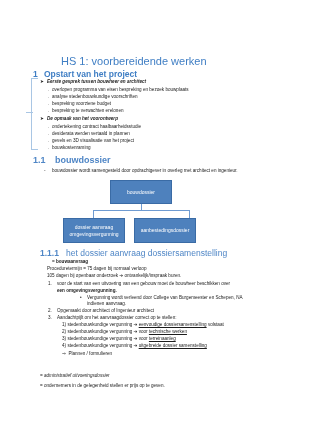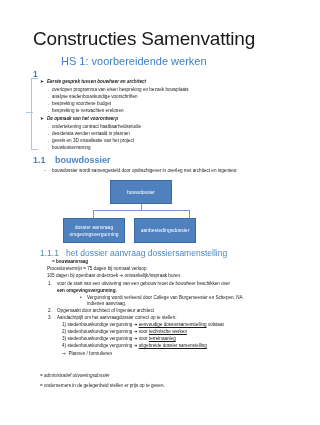--- a/index.html
+++ b/index.html
@@ -68,21 +68,21 @@
   }
   .h3-row .h3-n { display: inline-block; width: 22px; }
   .h4-row {
     position: absolute;
     left: 40px;
     font-size: 8.5px;
     font-weight: 400;
     color: #4f86c6;
     white-space: nowrap;
   }
-  .h4-row .h4-n { display: inline-block; width: 26px; }
+  .h4-row .h4-n { display: inline-block; width: 26px; font-weight: bold; }
 
   
   .txt {
     position: absolute;
     font-size: 4.6px;
     line-height: 6px;
     color: #1c1c1c;
     white-space: nowrap;
   }
   .txt.b { font-weight: bold; }
@@ -137,25 +137,25 @@
   .connector {
     position: absolute;
     background: #6f9bd1;
   }
 </style>
 </head>
 <body>
 
 <div class="page">
 
-  <div class="doc-title">Constructies Samenvatting</div>
 
   <div class="h1-blue" style="top:55px;margin-left:28px;">HS 1: voorbereidende werken</div>
 
   <div class="h2-num" style="top:69px;">1</div>
+  <div class="h2-text" style="top:69px;">Opstart van het project</div>
 
   <div class="bracket" style="left:31px; top:78px; width:6px; height:70px;"></div>
   <div class="bracket-tick" style="left:26px; top:112px; width:7px;"></div>
 
   <div class="arrow-bullet" style="left:40px; top:79px;">➤</div>
   <div class="txt bi" style="left:47px; top:79px;">Eerste gesprek tussen bouwheer en architect</div>
 
   <div class="dash-bullet" style="left:48px; top:87px;">.</div>
   <div class="txt" style="left:52px; top:87px;">overlopen programma van eisen bespreking en bezoek bouwplaats</div>
   <div class="dash-bullet" style="left:48px; top:94px;">.</div>

